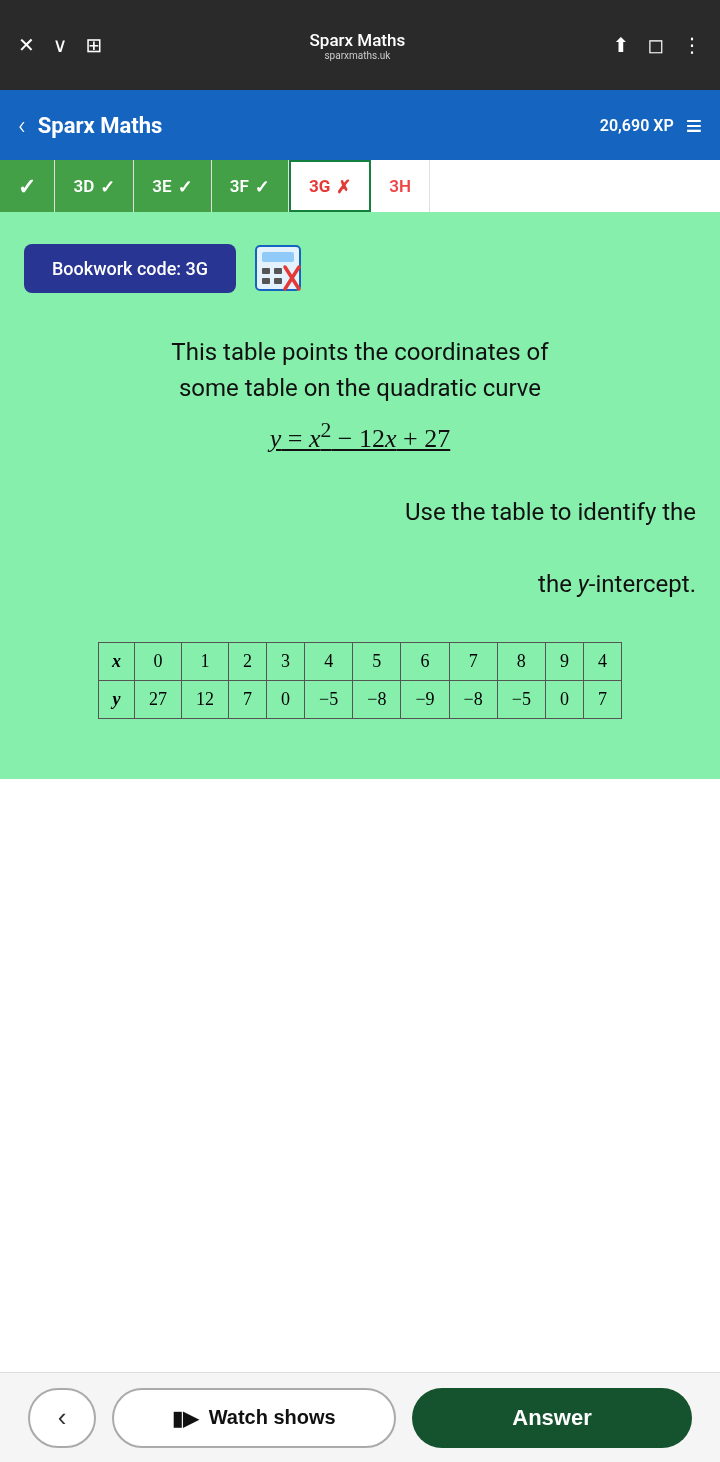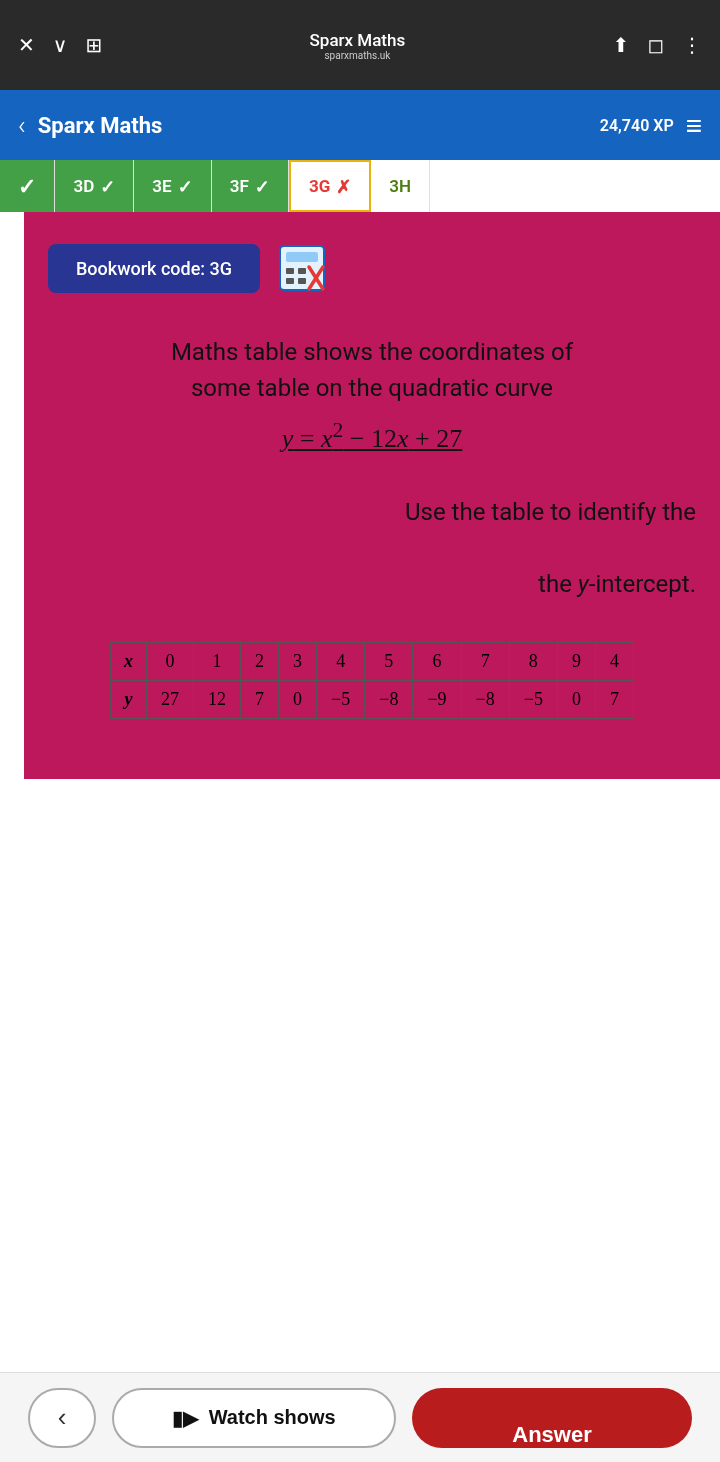--- a/index.html
+++ b/index.html
@@ -93,30 +93,29 @@
       cursor: pointer;
       border-right: 1px solid #e0e0e0;
     }
     .tab.completed {
       background: #43a047;
       color: #fff;
     }
     .tab.current {
       background: #fff;
       color: #e53935;
-      border: 2px solid #eab308;
+      border: 2px solid #15803d;
     }
     .tab-check { color: #fff; font-size: 18px; }
     .tab-x { color: #e53935; font-size: 18px; font-weight: 700; }
 
     
     .main-content {
       padding: 30px 24px 20px;
-      background: #be185d;
-      margin-left: 24px;
+      background: #86efac;
     }
 
     
     .bookwork-row {
       display: flex;
       align-items: center;
       gap: 16px;
       margin-bottom: 40px;
     }
     .bookwork-code {
@@ -223,28 +222,28 @@
       color: #111;
     }
     .watch-video-btn .video-icon {
       font-size: 20px;
       color: #111;
     }
     .answer-btn {
       flex: 1;
       height: 60px;
       border-radius: 50px;
-      background: #b91c1c;
+      background: #14532d;
       color: #fff;
       border: none;
       font-size: 22px;
       font-weight: 700;
       cursor: pointer;
       display: flex;
-      align-items: flex-end;
+      align-items: center;
       justify-content: center;
     }
 
     
     .bottom-spacer { height: 100px; }
 
     
     .calc-svg { width: 52px; height: 52px; }
   </style>
 </head>
@@ -266,21 +265,21 @@
     <span class="browser-icon">⋮</span>
   </div>
 </div>
 
 <div class="app-header">
   <div class="app-header-left">
     <span style="font-size:26px;font-weight:300;color:#fff;cursor:pointer;">‹</span>
     <span class="app-title">Sparx Maths</span>
   </div>
   <div class="app-header-right">
-    <span class="xp-badge">24,740 XP</span>
+    <span class="xp-badge">20,690 XP</span>
     <span style="font-size:28px;color:#fff;cursor:pointer;">≡</span>
   </div>
 </div>
 
 <div class="tab-bar">
   <div class="tab completed">
     <span style="font-size:22px;">✓</span>
   </div>
   <div class="tab completed">
     <span>3D</span>
@@ -291,21 +290,21 @@
     <span class="tab-check">✓</span>
   </div>
   <div class="tab completed">
     <span>3F</span>
     <span class="tab-check">✓</span>
   </div>
   <div class="tab current">
     <span style="color:#e53935;font-weight:700;">3G</span>
     <span class="tab-x">✗</span>
   </div>
-  <div class="tab" style="background:#fff;color:#4d7c0f;">
+  <div class="tab" style="background:#fff;color:#ef4444;">
     <span>3H</span>
   </div>
 </div>
 
 <div class="main-content">
 
   <div class="bookwork-row">
     <div class="bookwork-code">Bookwork code: 3G</div>
 
     <div class="calc-icon">
@@ -317,21 +316,21 @@
         <rect x="10" y="36" width="8" height="6" rx="1" fill="#555"></rect>
         <rect x="22" y="36" width="8" height="6" rx="1" fill="#555"></rect>
 
         <line x1="33" y1="25" x2="47" y2="47" stroke="#e53935" stroke-width="3.5" stroke-linecap="round"></line>
         <line x1="47" y1="25" x2="33" y2="47" stroke="#e53935" stroke-width="3.5" stroke-linecap="round"></line>
       </svg>
     </div>
   </div>
 
   <div class="question-text">
-    <span>Maths table shows the coordinates of</span><br>
+    <span>This table points the coordinates of</span><br>
     <span>some table on the quadratic curve</span><br>
     <span class="equation">
       <i>y</i> = <i>x</i><sup>2</sup> − 12<i>x</i> + 27
     </span>
   </div>
 
   <div class="use-table-text">
     <span>Use the table to identify the</span><br>
     <br>
     <span>the <i>y</i>-intercept.</span>

